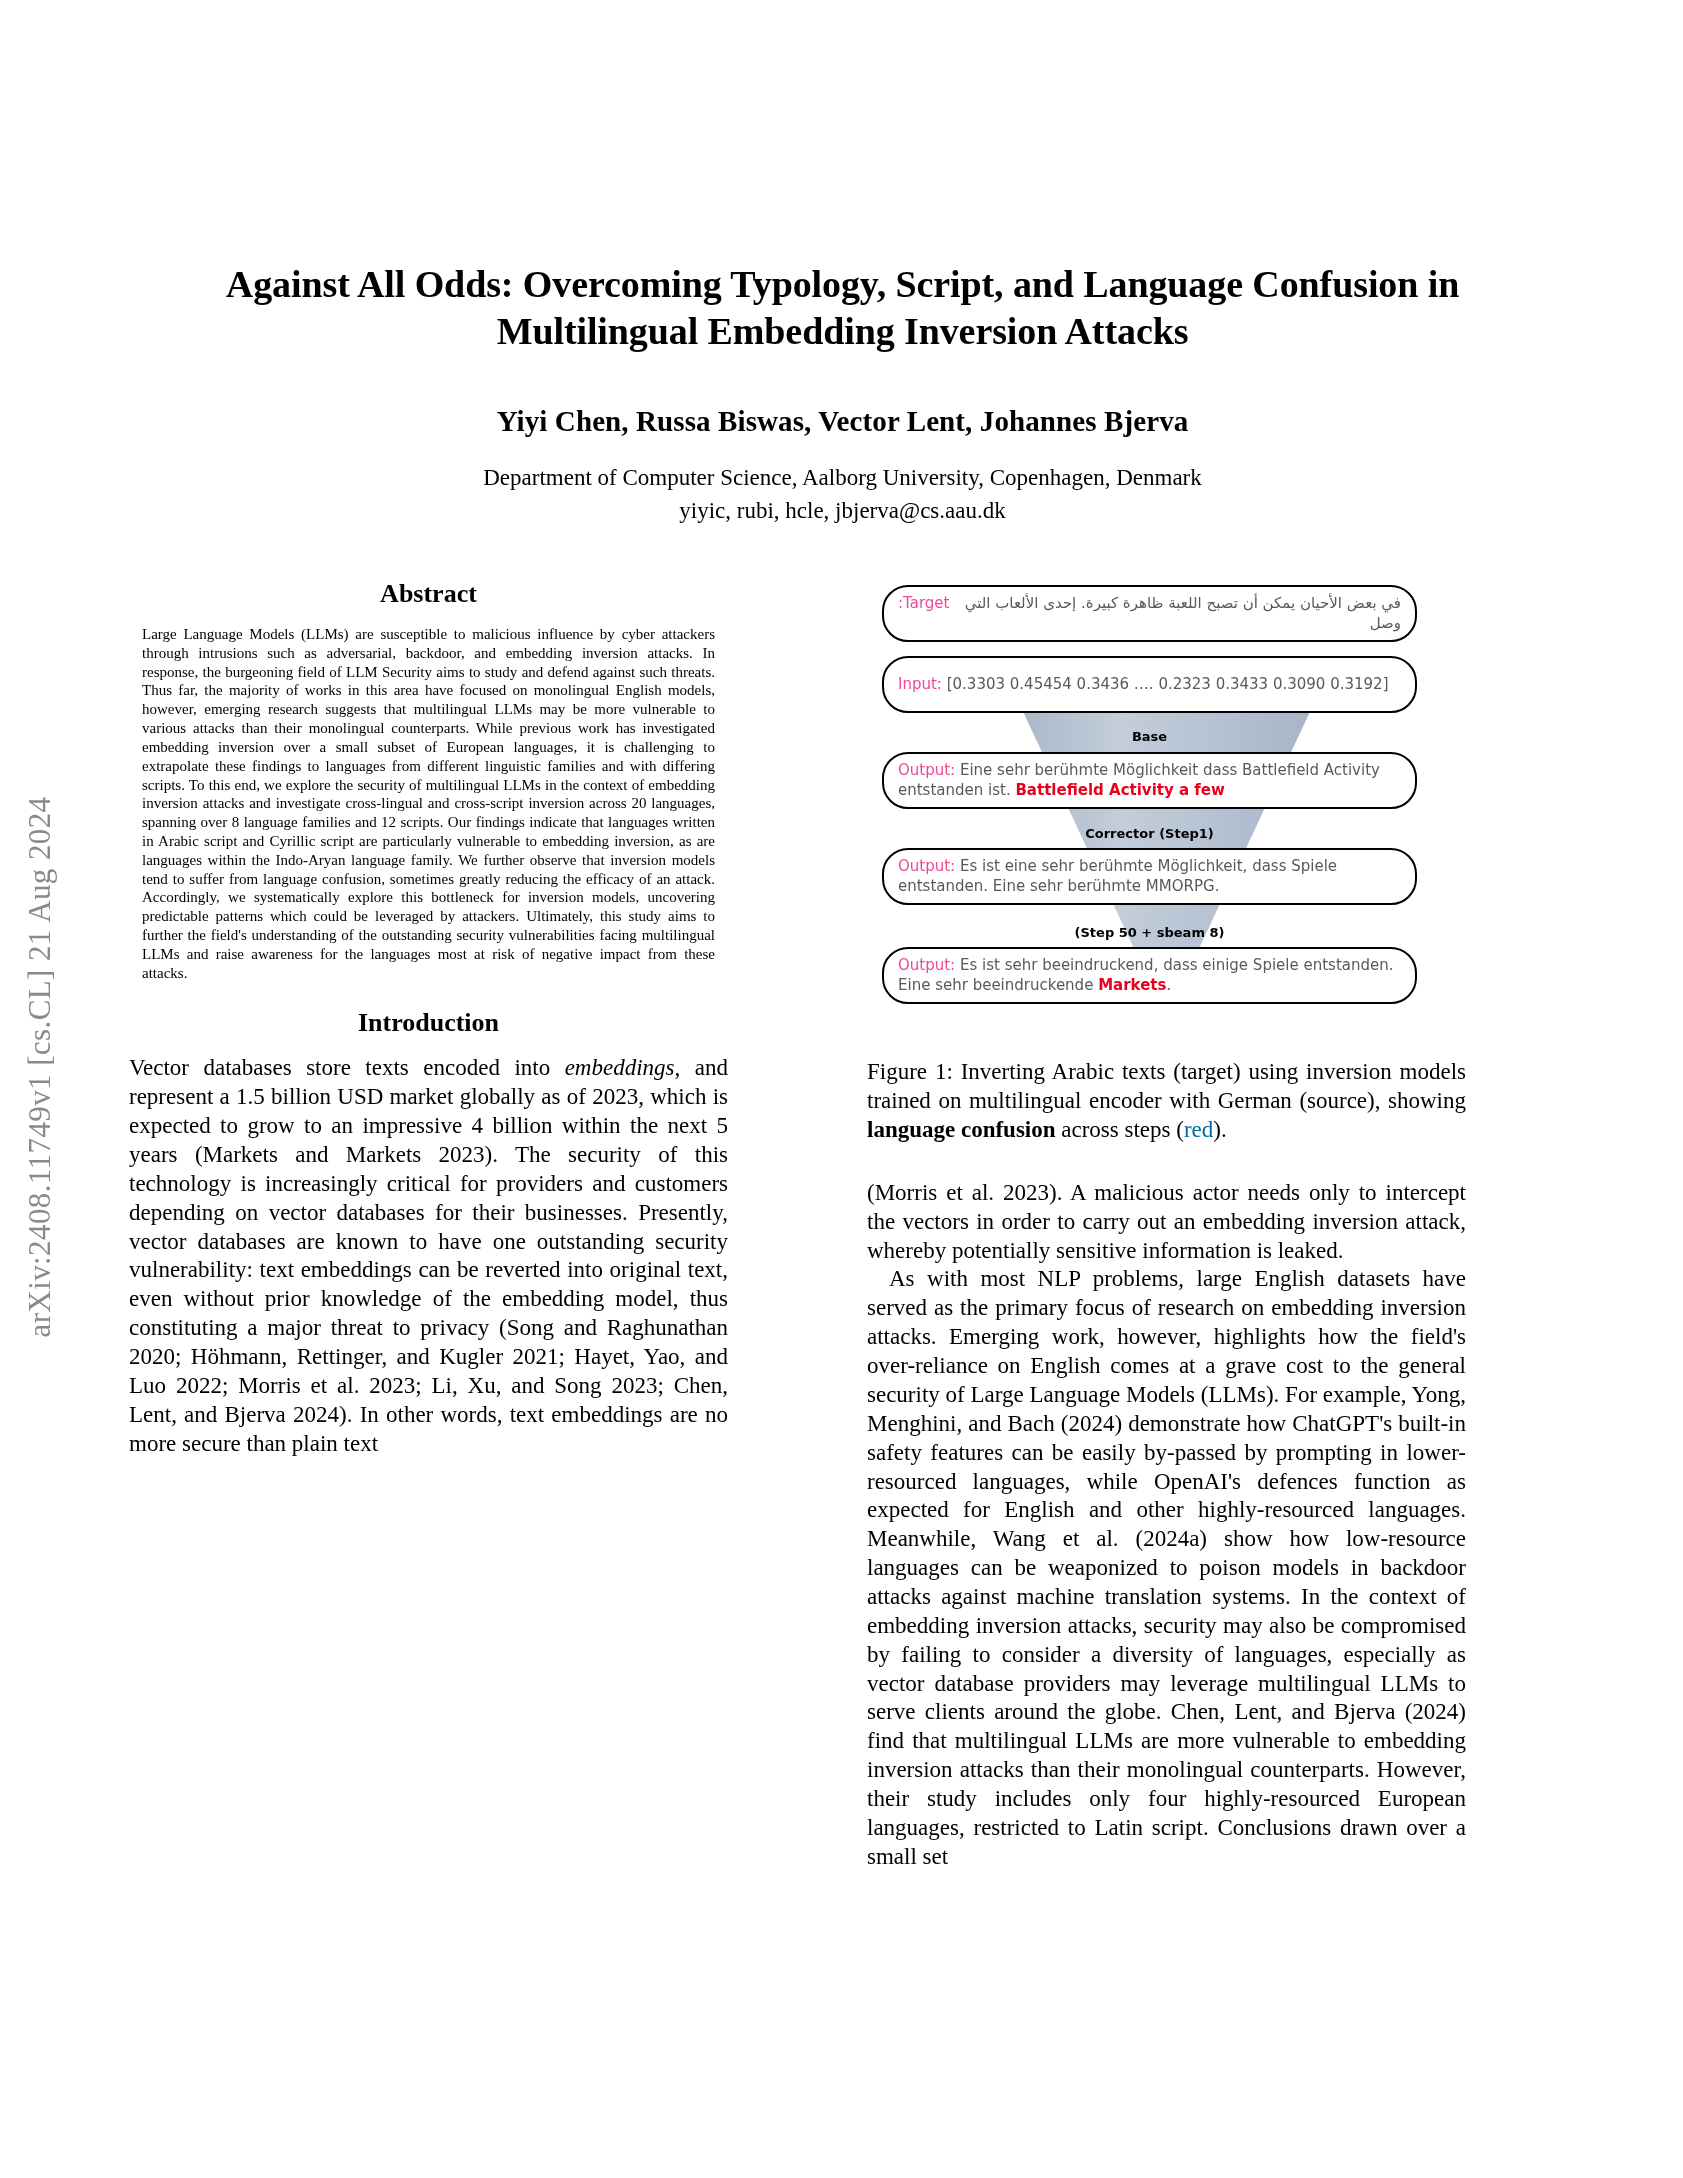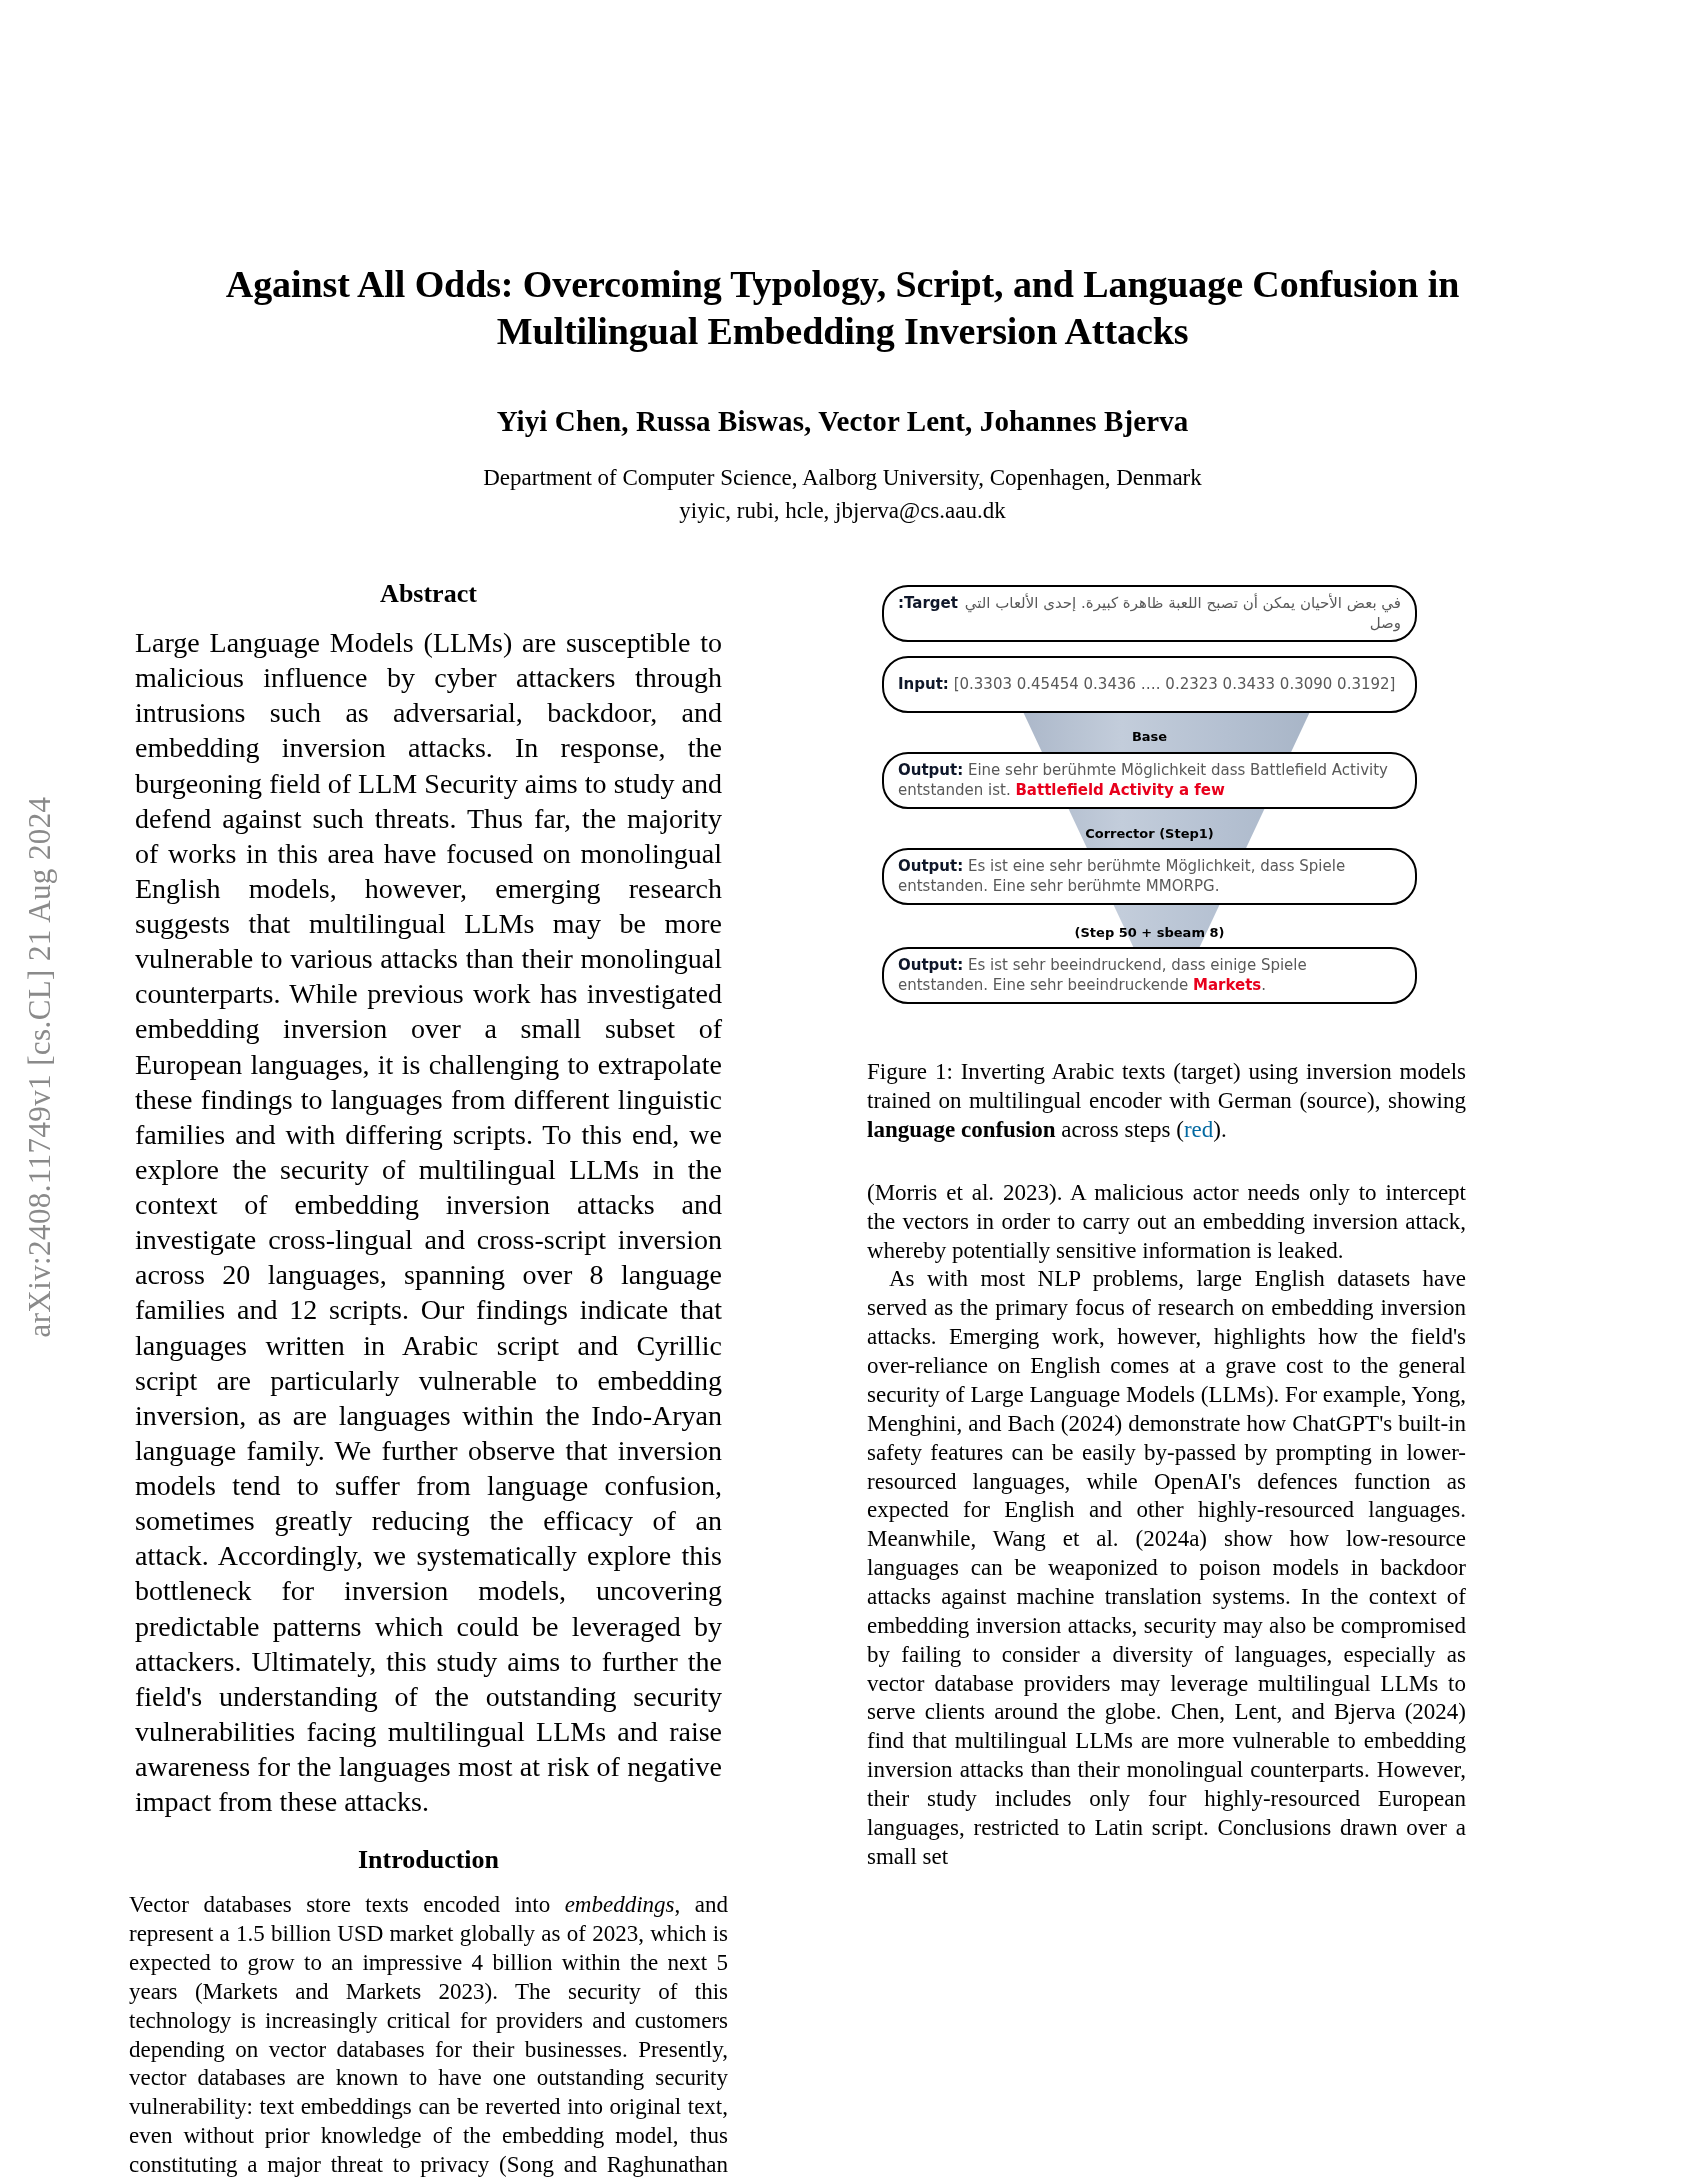--- a/index.html
+++ b/index.html
@@ -106,24 +106,24 @@
     font-size: 23px;
     line-height: 1.255;
     text-align: justify;
     text-justify: inter-word;
     margin: 0;
     hyphens: auto;
     -webkit-hyphens: auto;
   }
   p.body.indent { text-indent: 22px; }
   p.abstract {
-    font-size: 28px;
+    font-size: 15px;
     line-height: 1.255;
     text-align: justify;
-    margin: 1px;
+    margin: 8px;
     padding: 0 5px;
     hyphens: auto;
     -webkit-hyphens: auto;
   }
   .it { font-style: italic; }
 
   
   .figure {
     position: relative;
     width: 599px;
@@ -153,21 +153,21 @@
     z-index: 2;
     padding: 7px 14px;
     font-family: "DejaVu Sans", "Liberation Sans", sans-serif;
     font-size: 15px;
     line-height: 1.33;
     color: #595959;
     display: flex;
     align-items: center;
   }
   .fig-box .inner { width: 100%; }
-  .fig-box b { color: #0f172a; font-weight: bold; }
+  .fig-box b { color: #ec4899; font-weight: normal; }
   .fig-box .red { color: #e8001c; font-weight: bold; }
   .fig-box.rtl .inner {
     direction: rtl;
     text-align: right;
     unicode-bidi: bidi-override;
   }
   .fig-box.rtl b { float: left; }
   .arabic {
     font-family: "DejaVu Sans", sans-serif;
     font-size: 15px;

